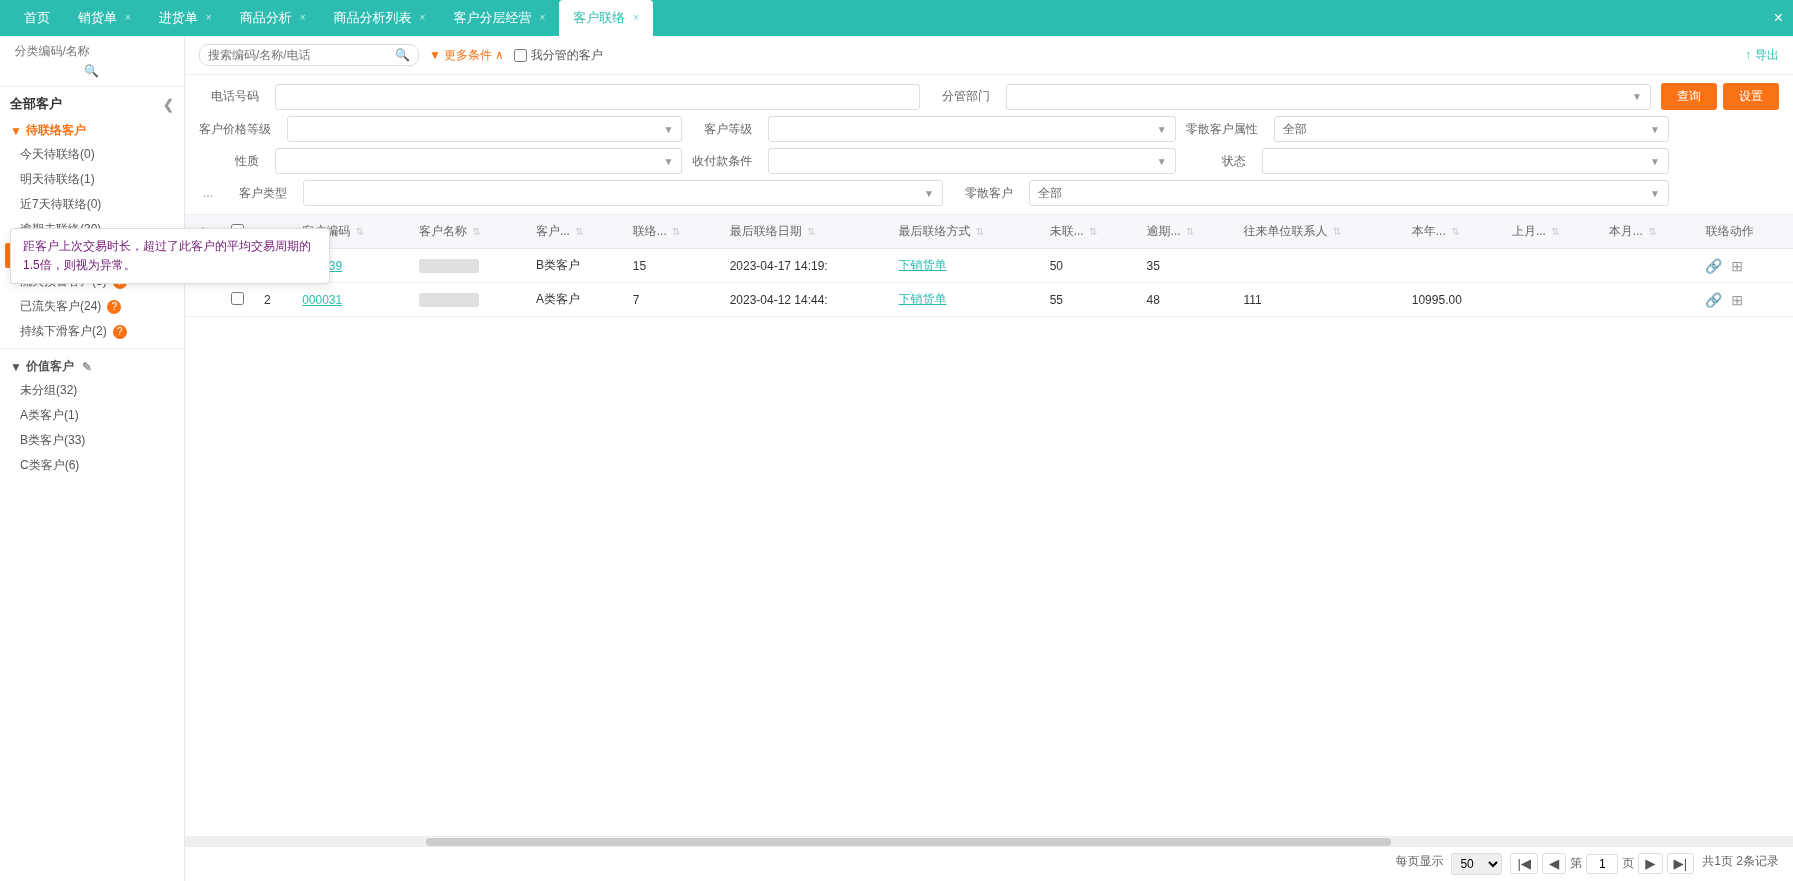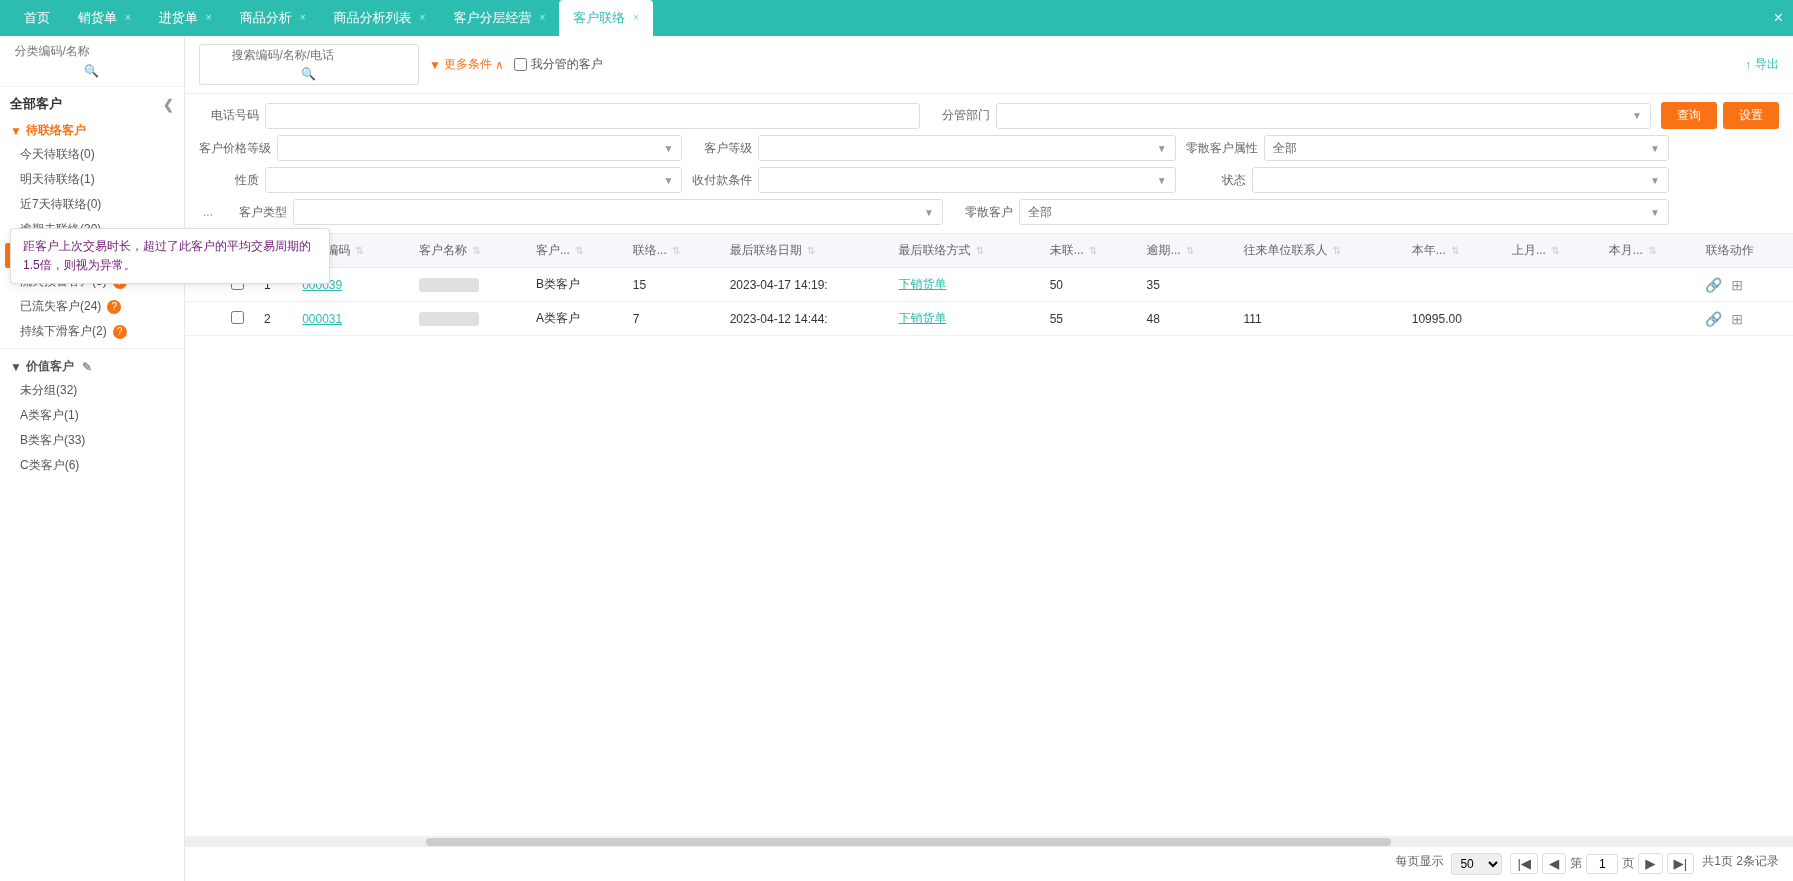--- a/index.html
+++ b/index.html
@@ -78,24 +78,23 @@
     }
 
     
     .toolbar {
       background: #fff; padding: 8px 14px;
       display: flex; align-items: center; gap: 10px;
       border-bottom: 1px solid #eee;
     }
     .toolbar .search-box {
       display: flex; align-items: center;
-      border: 1px solid #ddd; border-radius: 3px;
+      border: 1px solid #ddd; border-radius: 9px;
       padding: 3px 8px; gap: 5px;
       width: 220px;
-      flex-direction: column;
     }
     .toolbar .search-box input {
       border: none; outline: none; font-size: 12px; color: #666; flex: 1;
     }
     .toolbar .more-cond {
       display: flex; align-items: center; gap: 3px;
       color: #f97316; cursor: pointer; font-size: 12px;
     }
     .toolbar .my-customers {
       display: flex; align-items: center; gap: 4px;
@@ -109,21 +108,21 @@
     
     .filter-area {
       background: #fff; padding: 8px 14px;
       border-bottom: 1px solid #eee;
     }
     .filter-row {
       display: flex; align-items: center; gap: 10px; margin-bottom: 6px;
     }
     .filter-row:last-child { margin-bottom: 0; }
     .filter-item {
-      display: flex; align-items: center; gap: 6px; flex: 1;
+      display: flex; align-items: center; gap: 16px; flex: 1;
     }
     .filter-label { color: #666; font-size: 12px; white-space: nowrap; min-width: 60px; text-align: right; }
     .filter-select {
       flex: 1; border: 1px solid #ddd; border-radius: 3px;
       padding: 3px 8px; font-size: 12px; color: #666;
       display: flex; align-items: center; justify-content: space-between;
       cursor: pointer; min-height: 26px;
     }
     .filter-select .arrow { color: #999; font-size: 10px; }
     .filter-input {

